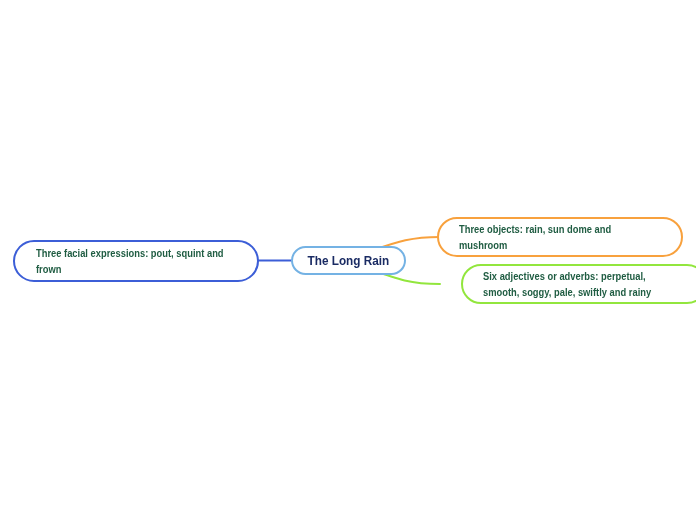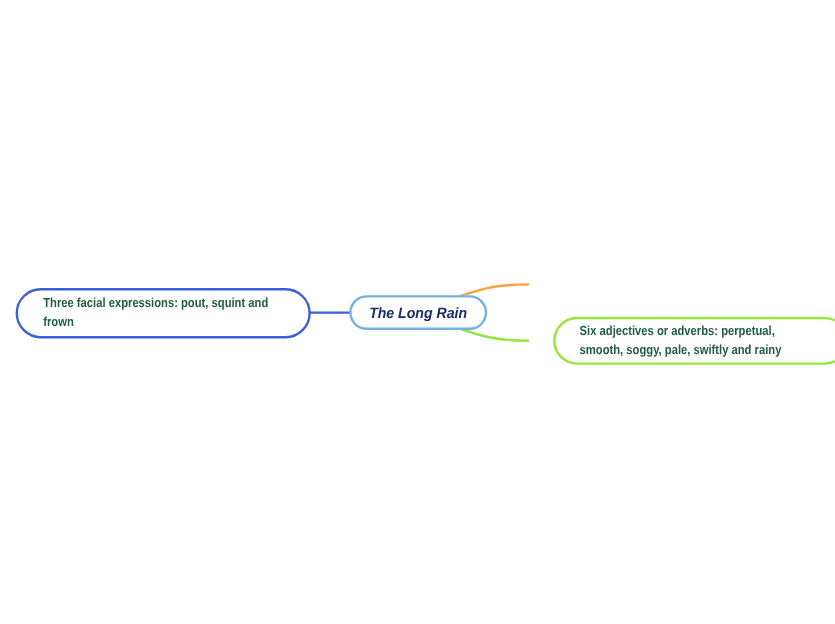--- a/index.html
+++ b/index.html
@@ -47,21 +47,20 @@
     transform-origin: left center;
     letter-spacing: 0px;
   }
   .node-central {
     left: 291px;
     top: 246px;
     width: 115px;
     height: 29px;
     border-radius: 15px;
     justify-content: center;
-    font-style: italic;
   }
   .node-central .node-text {
     font-size: 12.5px;
     line-height: 14px;
     white-space: nowrap;
     transform: scaleX(0.94);
     transform-origin: center center;
   }
   .node-left {
     left: 13px;
@@ -98,19 +97,23 @@
 
   <div class="node node-left" style="border-color: rgb(60, 94, 215);">
     <span class="node-text" style="color: rgb(31, 92, 66);">Three facial expressions: pout, squint and
 frown</span>
   </div>
 
   <div class="node node-central" style="border-color: rgb(116, 178, 228);">
     <span class="node-text" style="color: rgb(26, 43, 99);">The Long Rain</span>
   </div>
 
+  <div class="node node-top-right" style="border-color: rgb(248, 161, 61);">
+    <span class="node-text" style="color: rgb(31, 92, 66);">Three objects: rain, sun dome and
+mushroom</span>
+  </div>
 
   <div class="node node-bottom-right" style="border-color: rgb(146, 230, 61);">
     <span class="node-text" style="color: rgb(31, 92, 66);">Six adjectives or adverbs: perpetual,
 smooth, soggy, pale, swiftly and rainy</span>
   </div>
 
 </div>
 
 </body></html>

